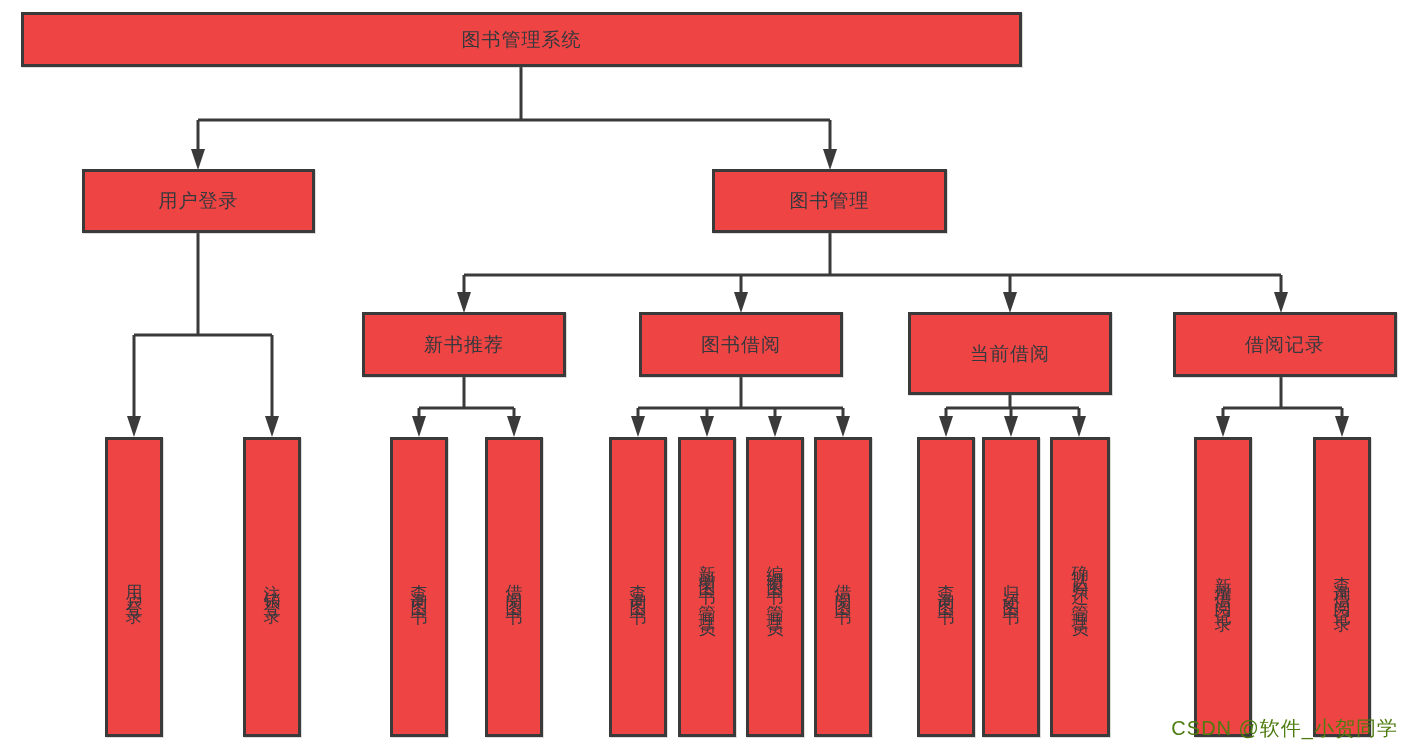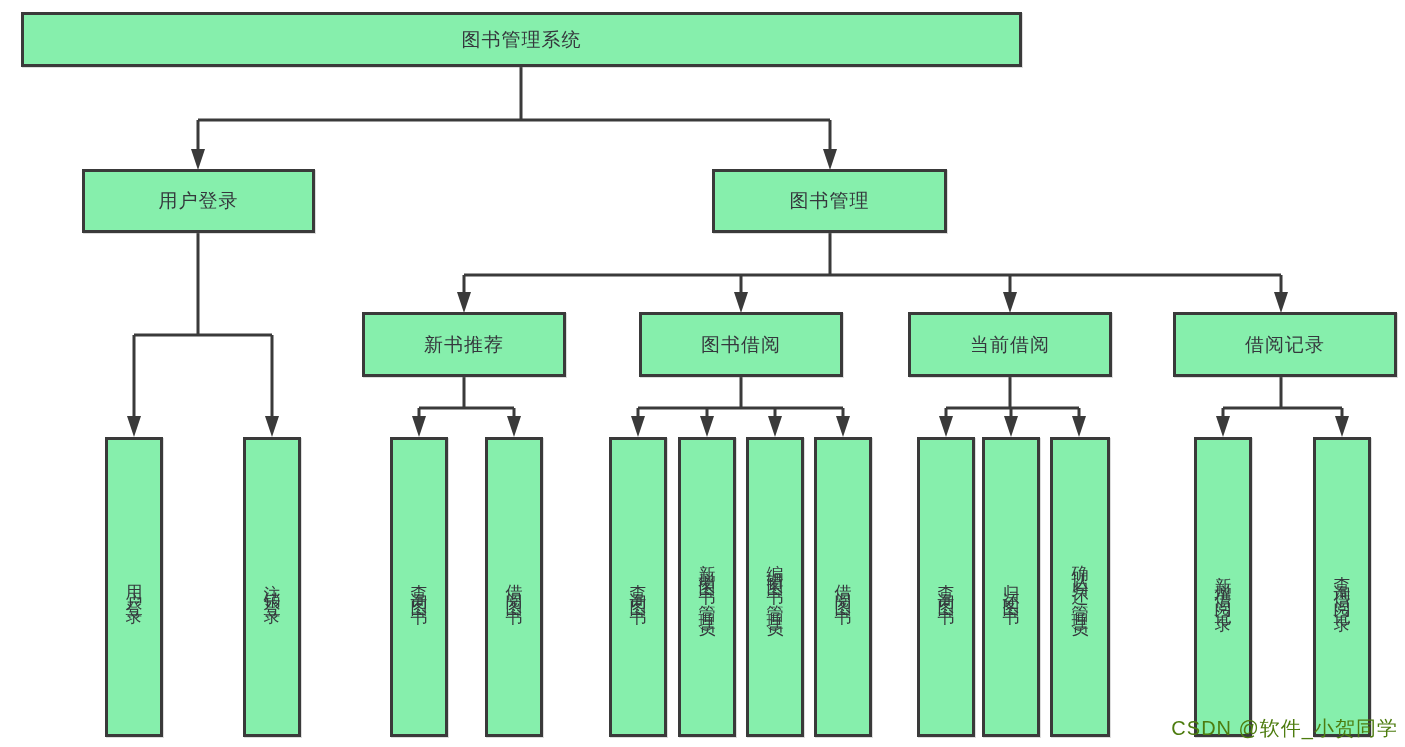--- a/index.html
+++ b/index.html
@@ -7,21 +7,21 @@
     position:relative;
     width:1405px;height:747px;
     background:#ffffff;
     font-family:"Liberation Sans","DejaVu Sans",sans-serif;
     overflow:hidden;
   }
   svg.wires{position:absolute;left:0;top:0;z-index:1;}
   .node{
     position:absolute;
     box-sizing:border-box;
-    background:#86efac;
+    background:#ef4444;
     border:3px solid #3a3a3a;
     color:#35383d;
     display:flex;
     align-items:center;
     justify-content:center;
     z-index:2;
     box-shadow:1px 1px 0 rgba(120,120,120,0.25);
   }
   .hnode{
     font-size:19px;
@@ -97,21 +97,21 @@
     </g>
   </svg>
 
   <div class="node hnode" style="left:21px;top:12px;width:1001px;height:55px;">图书管理系统</div>
 
   <div class="node hnode" style="left:82px;top:169px;width:233px;height:64px;">用户登录</div>
   <div class="node hnode" style="left:712px;top:169px;width:235px;height:64px;font-family:Liberation Serif, serif;">图书管理</div>
 
   <div class="node hnode" style="left:362px;top:312px;width:204px;height:65px;">新书推荐</div>
   <div class="node hnode" style="left:639px;top:312px;width:204px;height:65px;">图书借阅</div>
-  <div class="node hnode" style="left:908px;top:312px;width:204px;height:65px;">当前借阅</div>
+  <div class="node hnode" style="left:908px;top:312px;width:204px;height:83px;">当前借阅</div>
   <div class="node hnode" style="left:1173px;top:312px;width:224px;height:65px;">借阅记录</div>
 
   <div class="node leaf" style="left:105px;">用户登录</div>
   <div class="node leaf" style="left:243px;">注销登录</div>
 
   <div class="node leaf" style="left:390px;">查询图书</div>
   <div class="node leaf" style="left:485px;">借阅图书</div>
 
   <div class="node leaf" style="left:609px;">查询图书</div>
   <div class="node leaf" style="left:678px;">新增图书（管理员）</div>

